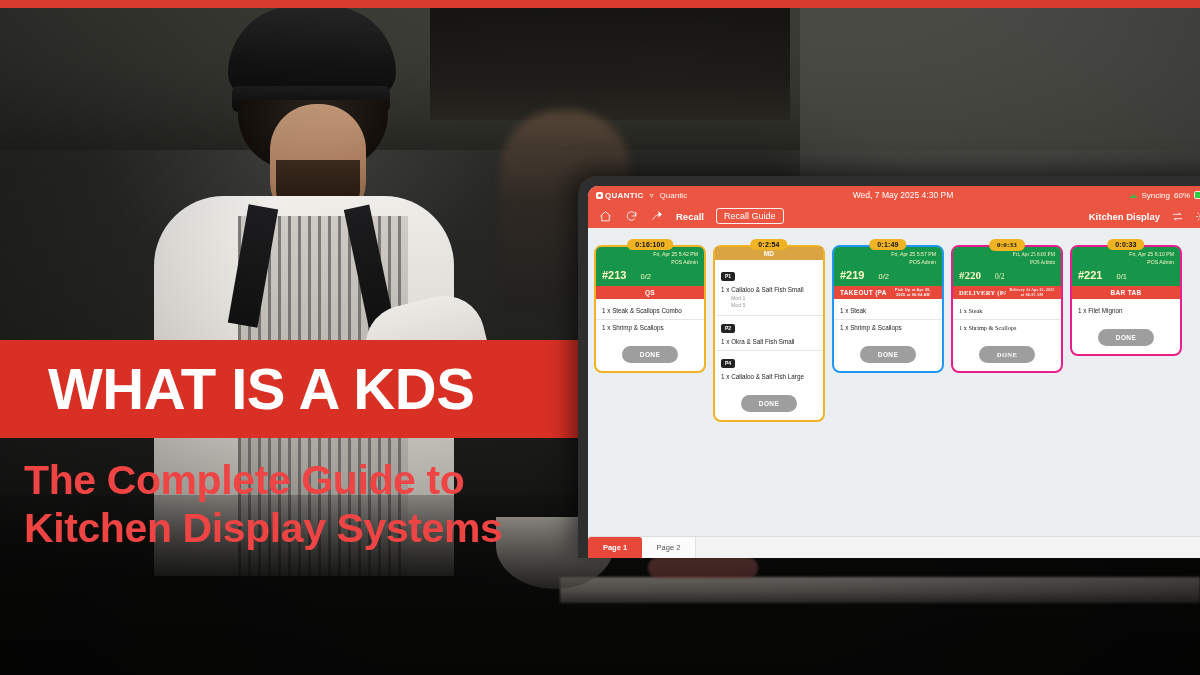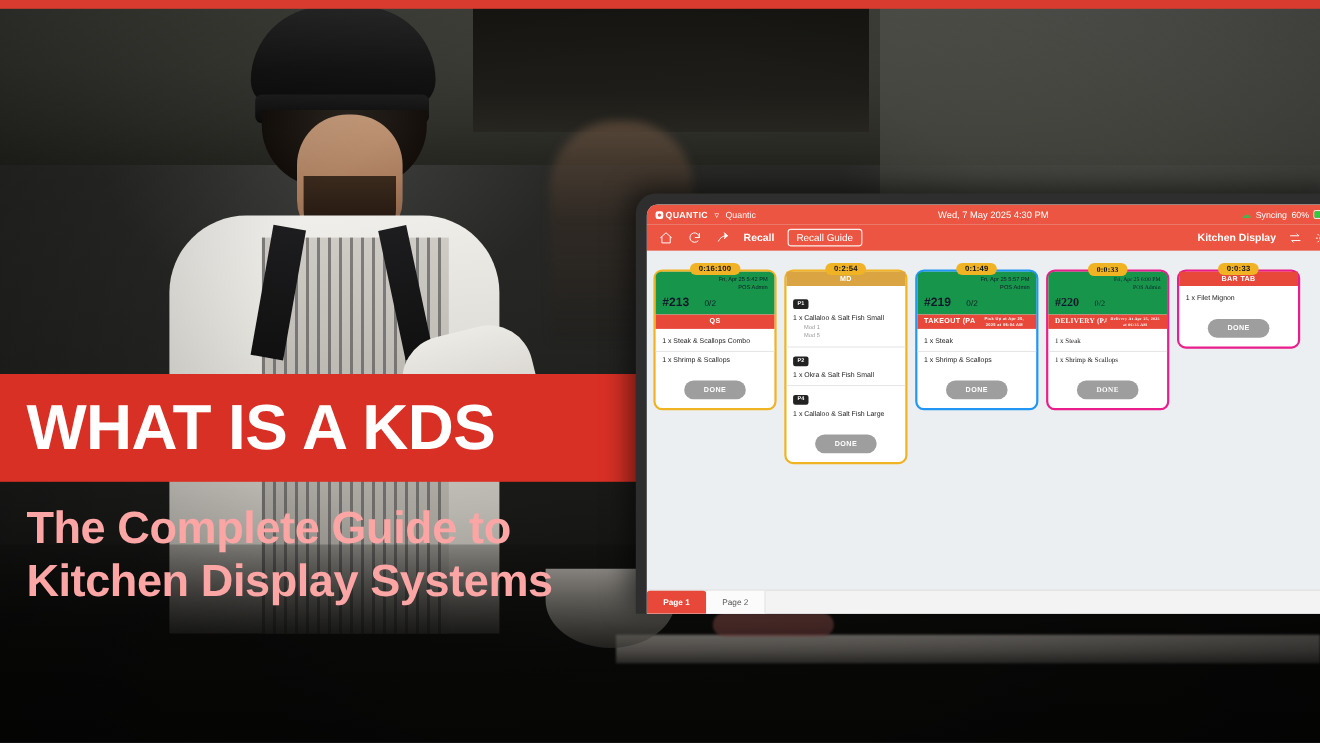--- a/index.html
+++ b/index.html
@@ -124,30 +124,30 @@
   
   #top-rule {
     position:absolute; left:0; top:0; width:1200px; height:8px;
     background:#d93b2f;
   }
 
   
   #title-band {
     position:absolute; left:0; top:340px; width:580px; height:98px;
     background:#d93025;
-    display:flex; align-items:center;
+    display:flex; align-items:center;padding-left:24px;
   }
   #title-band h1 {
     color:#fff; font-size:58px; font-weight:900; letter-spacing:-0.5px;
     padding-left:24px; line-height:1; white-space:nowrap;
     font-family:"Liberation Sans", sans-serif;
   }
   #subtitle {
     position:absolute; left:24px; top:456px; width:580px;
-    color:#fca5a5; font-size:41px; font-weight:700; line-height:1.18;
+    color:#ef4444; font-size:41px; font-weight:700; line-height:1.18;
     letter-spacing:-0.4px;
     font-family:"Liberation Sans", sans-serif;
   }
 
   
   #device {
     position:absolute; left:578px; top:176px; width:640px; height:382px;
     background:#2e2e2e;
     border-radius:18px 0 0 0;
     padding:10px 0 0 10px;
@@ -244,21 +244,21 @@
 
   .timer-badge {
     position:absolute; top:-8px; left:50%; transform:translateX(-50%);
     background:#f0b323; color:#111;
     font-size:7px; font-weight:700;
     border-radius:7px; padding:2px 8px;
     white-space:nowrap; z-index:3;
     letter-spacing:.2px;
   }
   .card-head {
-    background:#17954b; color:#0f172a;
+    background:#17954b; color:#fef9c3;
     border-radius:5px 5px 0 0;
     padding:4px 6px 5px 6px;
     min-height:39px; position:relative;
   }
   .card-head .meta {
     text-align:right; font-size:5.2px; line-height:1.5; opacity:.96;
   }
   .head-row {
     display:flex; align-items:baseline; gap:14px; margin-top:2px;
   }
@@ -513,20 +513,30 @@
               <div>1 x Steak</div>
             </div>
             <div class="item-row">
               <div>1 x Shrimp &amp; Scallops</div>
             </div>
           </div>
           <div class="done-wrap"><span class="done-btn">DONE</span></div>
         </div>
         <div class="order-card bartab" style="border-color: rgb(233, 30, 140);">
           <div class="timer-badge">0:0:33</div>
+          <div class="card-head">
+            <div class="meta">
+              <div>Fri, Apr 25 6:10 PM</div>
+              <div>POS Admin</div>
+            </div>
+            <div class="head-row">
+              <span class="ord-num">#221</span>
+              <span class="ord-count">0/1</span>
+            </div>
+          </div>
           <div class="type-band">
             <span>BAR TAB</span>
           </div>
           <div class="items">
             <div class="item-row">
               <div>1 x Filet Mignon</div>
             </div>
           </div>
           <div class="done-wrap"><span class="done-btn">DONE</span></div>
         </div>

